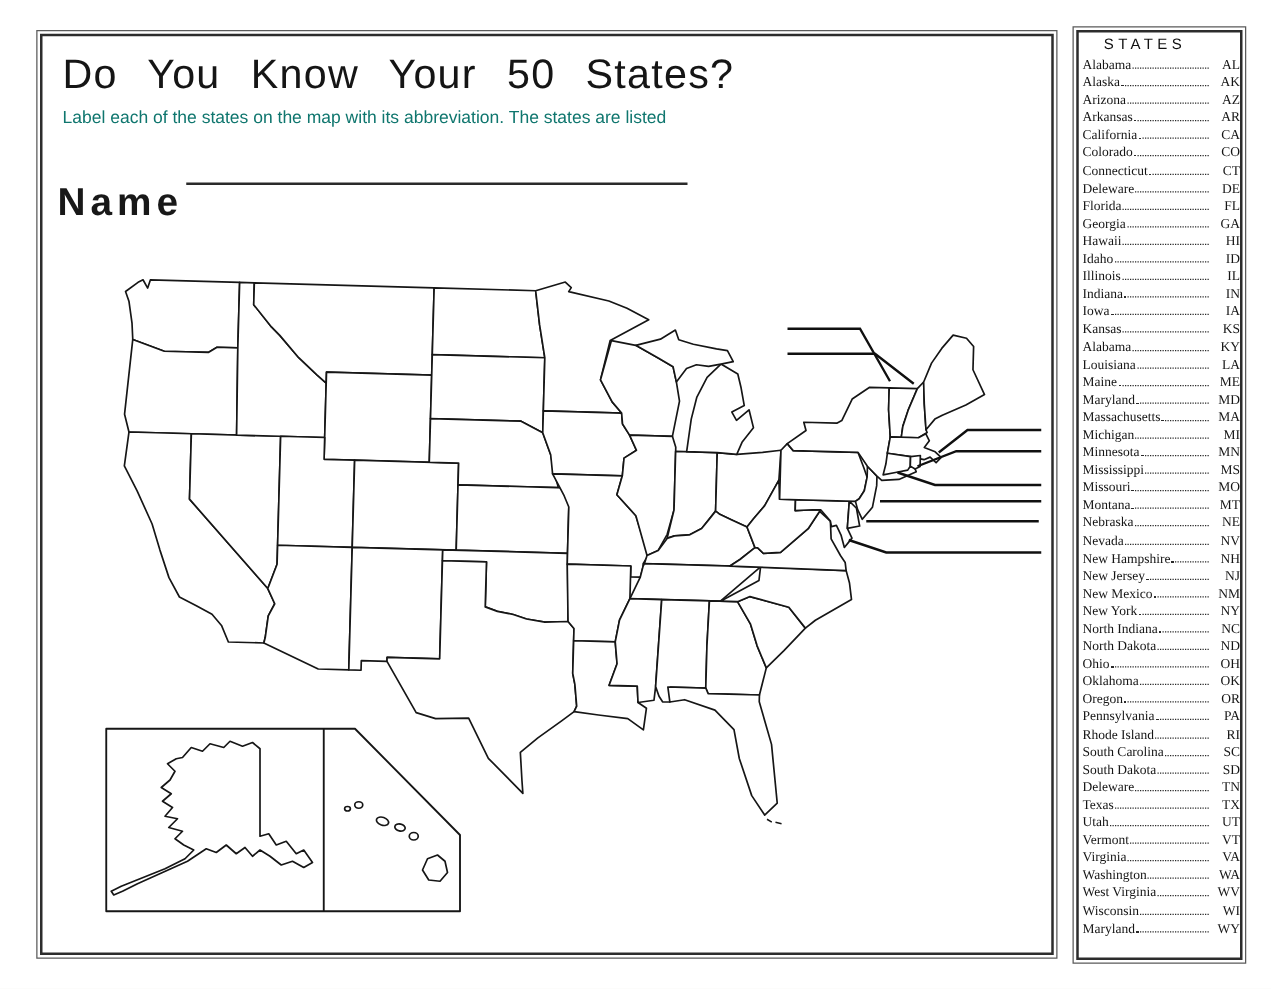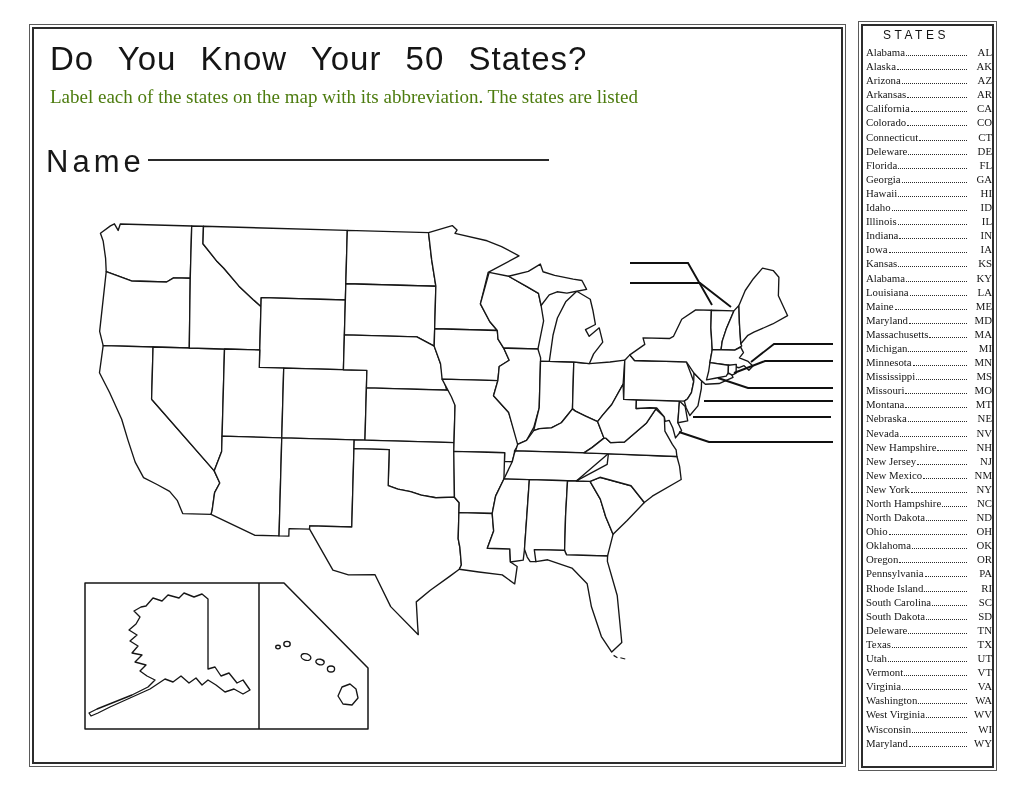--- a/index.html
+++ b/index.html
@@ -2,22 +2,22 @@
 <html><head>
 <meta charset="utf-8">
 <style>
   html,body{margin:0;padding:0;background:#f7f7f5;}
   .page{position:relative;width:1024px;height:791px;background:#ffffff;font-family:"Liberation Sans",sans-serif;color:#1a1a1a;overflow:hidden;}
   
   .main-box{position:absolute;left:29px;top:24px;width:815px;height:741px;border:1px solid #5a5a5a;}
   .main-box-inner{position:absolute;inset:2px;border:2px solid #2c2c2c;}
   
   .title{position:absolute;left:50px;top:40px;font-size:33px;letter-spacing:1px;word-spacing:14px;color:#151515;white-space:nowrap;}
-  .instructions{position:absolute;left:50px;top:85px;font-family:Liberation Serif, serif;font-size:19px;line-height:1.22;color:#4d7c0f;}
-  .name-row{position:absolute;left:46px;top:146px;display:flex;align-items:center;}
+  .instructions{position:absolute;left:50px;top:85px;font-family:Liberation Sans, sans-serif;font-size:14px;line-height:1.22;color:#0f766e;}
+  .name-row{position:absolute;left:46px;top:146px;display:flex;align-items:flex-start;font-weight:bold;}
   .name-label{font-size:31px;letter-spacing:4px;color:#181818;line-height:1;}
   .name-line{width:401px;height:0;border-bottom:2.6px solid #2a2a2a;margin-left:3px;margin-bottom:3px;}
   
   .map-wrap{position:absolute;left:50px;top:210px;width:790px;height:545px;}
   .st{fill:#ffffff;stroke:#161616;stroke-width:1.35;stroke-linejoin:round;stroke-linecap:round;vector-effect:non-scaling-stroke;}
   .sq{fill:none;stroke:#161616;stroke-width:1.2;stroke-linejoin:round;vector-effect:non-scaling-stroke;}
   .callout{fill:none;stroke:#101010;stroke-width:1.9;stroke-linejoin:miter;}
   .inset{fill:#ffffff;stroke:#161616;stroke-width:1.5;stroke-linejoin:round;}
   
   .states-box{position:absolute;left:858px;top:21px;width:137px;height:748px;border:1px solid #5a5a5a;}
@@ -324,21 +324,21 @@
             <span class="sabbr">NM</span>
           </div>
 
           <div class="srow">
             <span class="sname">New York</span>
             <span class="lead"></span>
             <span class="sabbr">NY</span>
           </div>
 
           <div class="srow">
-            <span class="sname">North Hampshire</span>
+            <span class="sname">North Indiana</span>
             <span class="lead"></span>
             <span class="sabbr">NC</span>
           </div>
 
           <div class="srow">
             <span class="sname">North Dakota</span>
             <span class="lead"></span>
             <span class="sabbr">ND</span>
           </div>
 

